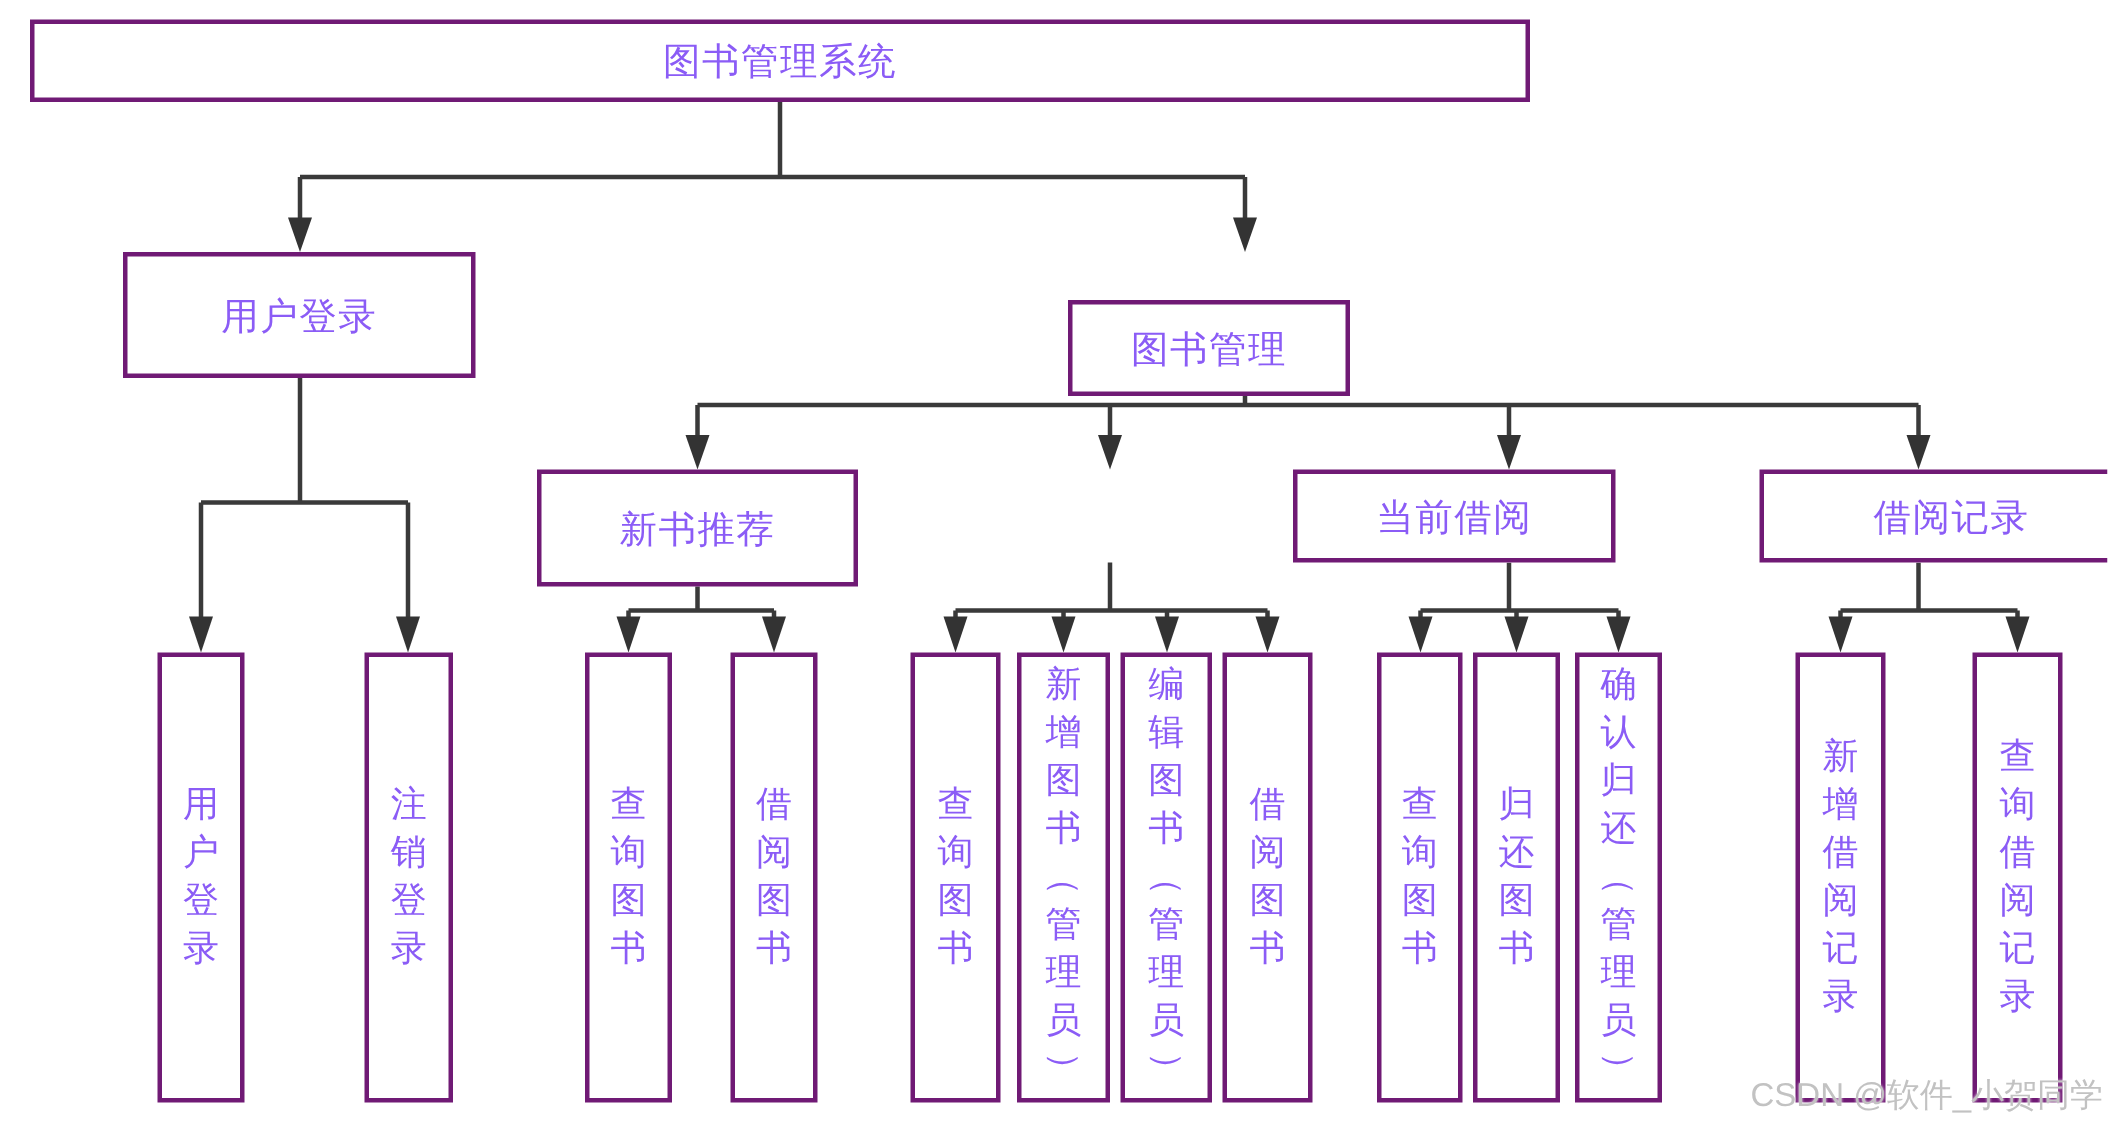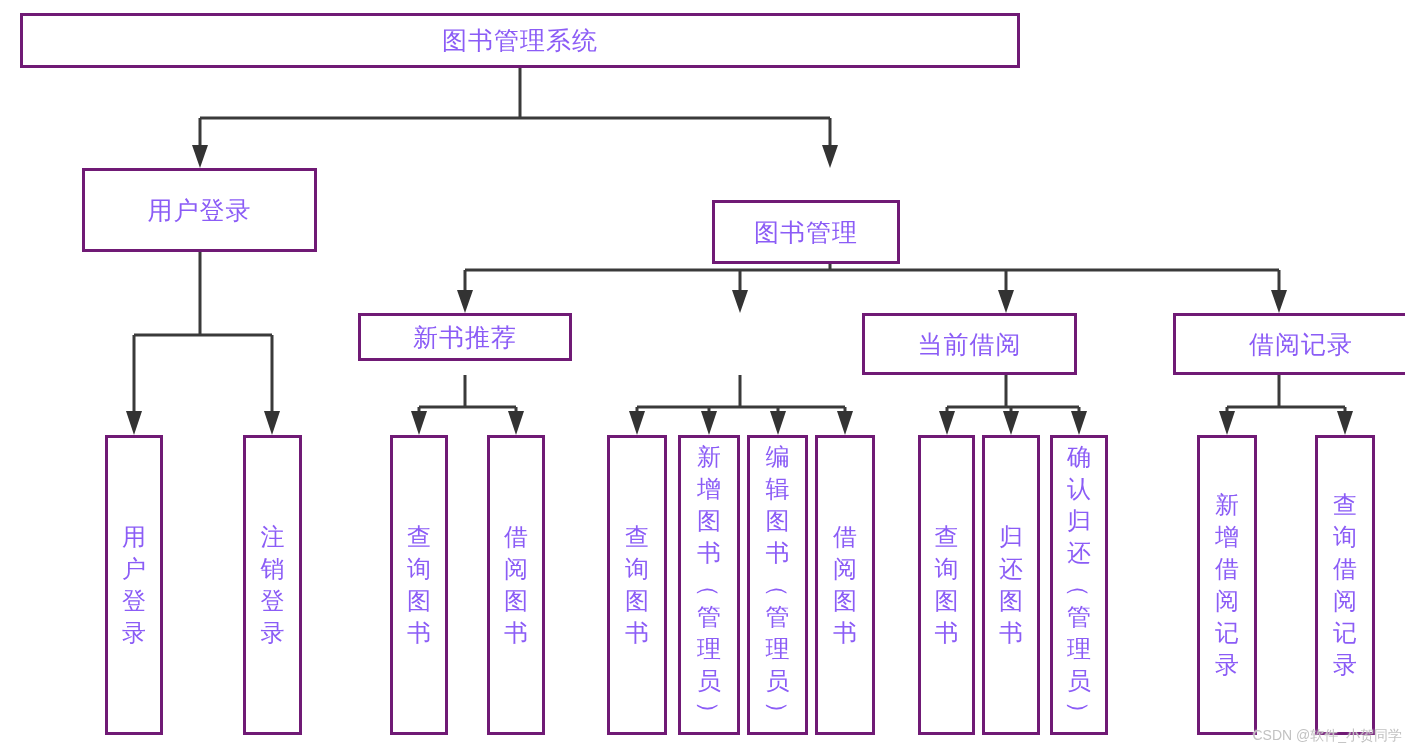--- a/index.html
+++ b/index.html
@@ -29,21 +29,21 @@
     display:flex;flex-direction:column;align-items:center;justify-content:center;
   }
   .vtext{display:block;width:100%;}
   .vchar{
     display:block;height:32px;line-height:32px;
     text-align:center;font-size:24px;
   }
   .vparen{transform:rotate(90deg);}
   #watermark{
     position:absolute;right:3px;bottom:2px;
-    font-size:14px;color:#c2c2c2;
+    font-size:22px;color:#c2c2c2;
     text-shadow:0 0 2px #ffffff;
     z-index:2;white-space:nowrap;
   }
 </style>
 </head>
 <body>
 
 <div id="stage">
 
   <svg id="connectors" width="1405" height="747" viewBox="0 0 1405 747">
@@ -90,21 +90,21 @@
     <span>图书管理系统</span>
   </div>
 
   <div class="node hbox" style="left:82px;top:168px;width:235px;height:84px;">
     <span>用户登录</span>
   </div>
   <div class="node hbox" style="left:712px;top:168px;width:188px;height:64px;margin-top:32px;">
     <span>图书管理</span>
   </div>
 
-  <div class="node hbox" style="left:358px;top:313px;width:214px;height:48px;">
+  <div class="node hbox" style="left:358px;top:313px;width:214px;height:78px;">
     <span>新书推荐</span>
   </div>
   <div class="node hbox" style="left:862px;top:313px;width:215px;height:62px;">
     <span>当前借阅</span>
   </div>
   <div class="node hbox" style="left:1173px;top:313px;width:256px;height:62px;">
     <span>借阅记录</span>
   </div>
 
   <div class="node vbox" style="left:105px;top:435px;width:58px;height:300px;">

